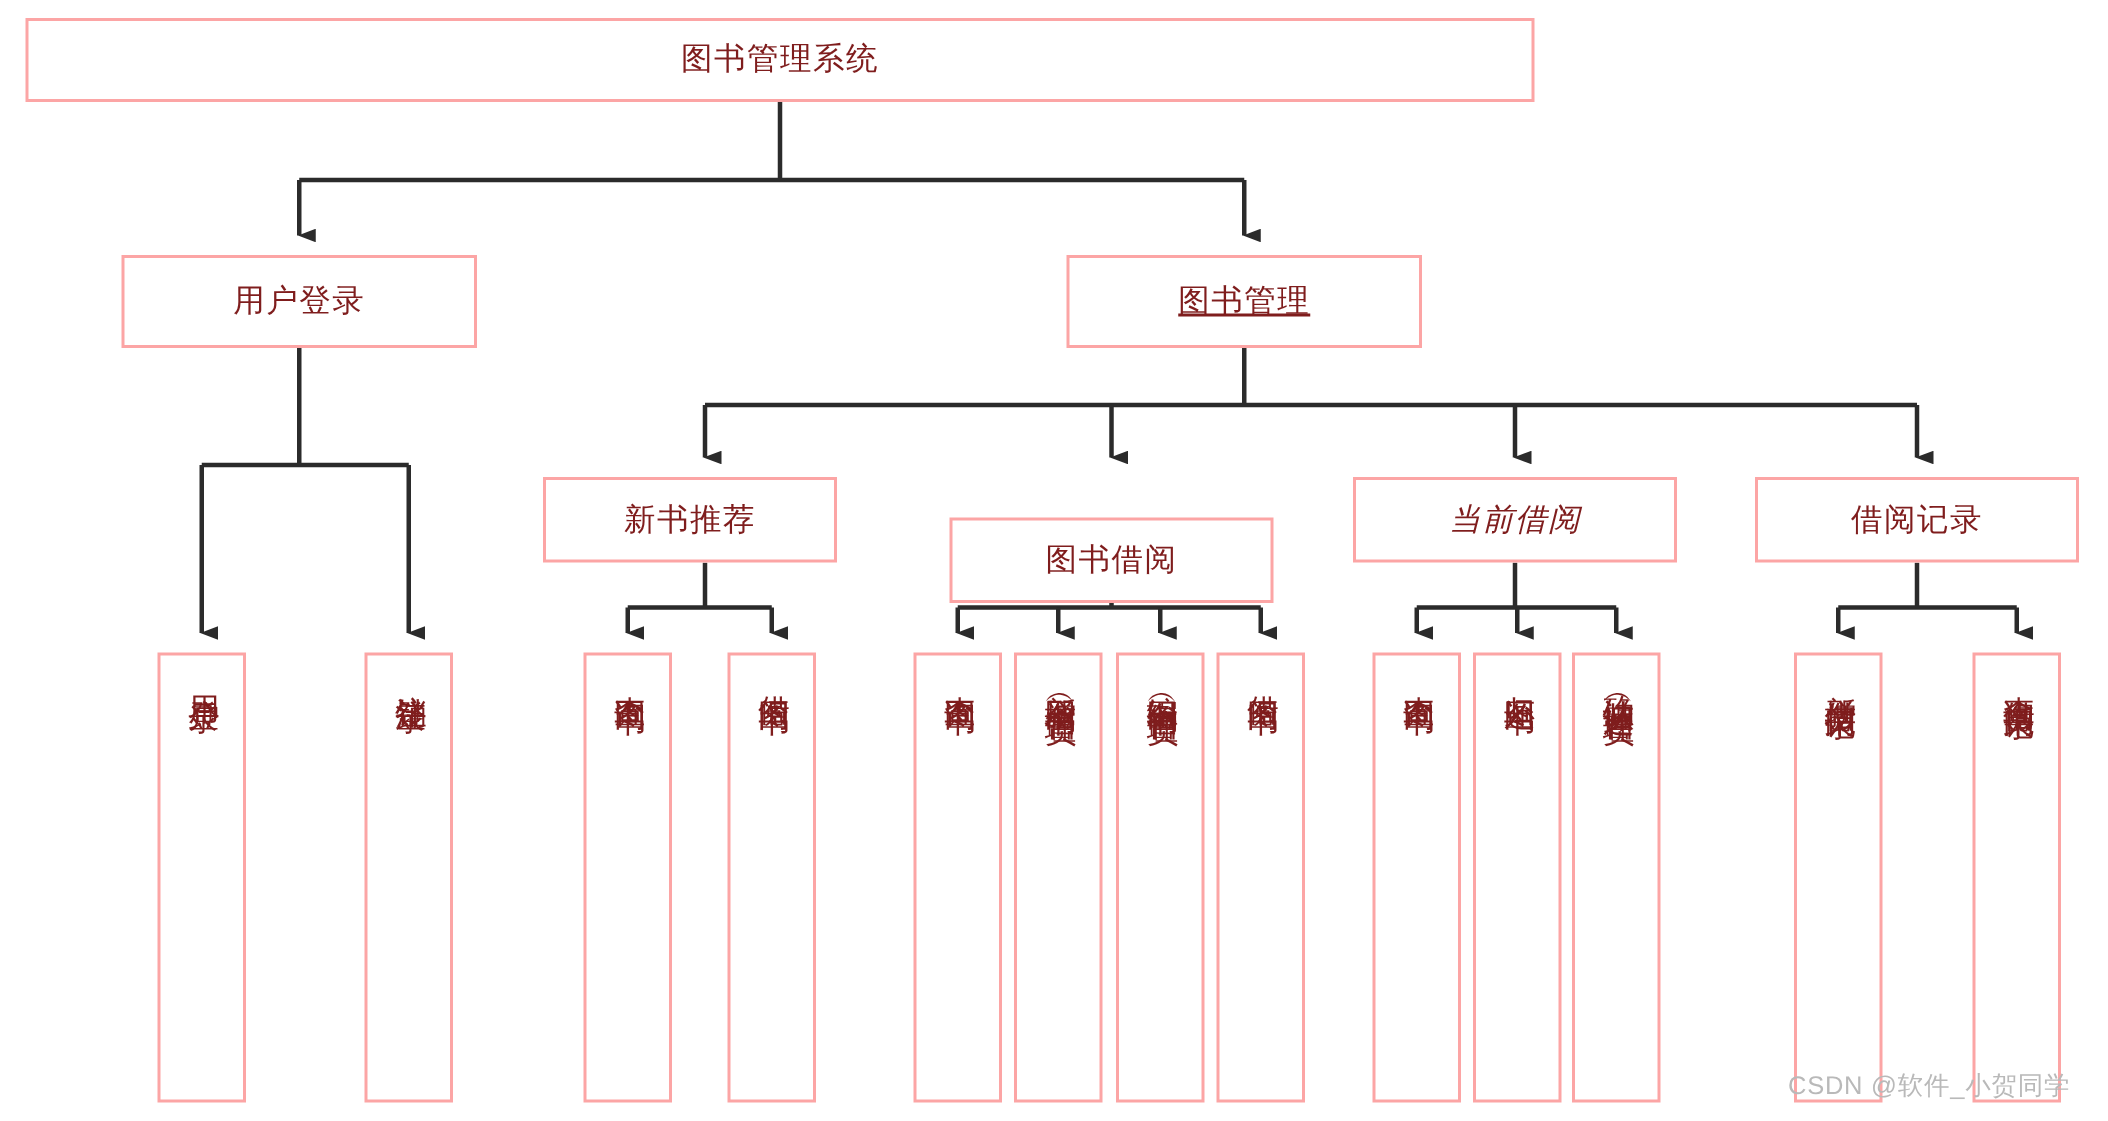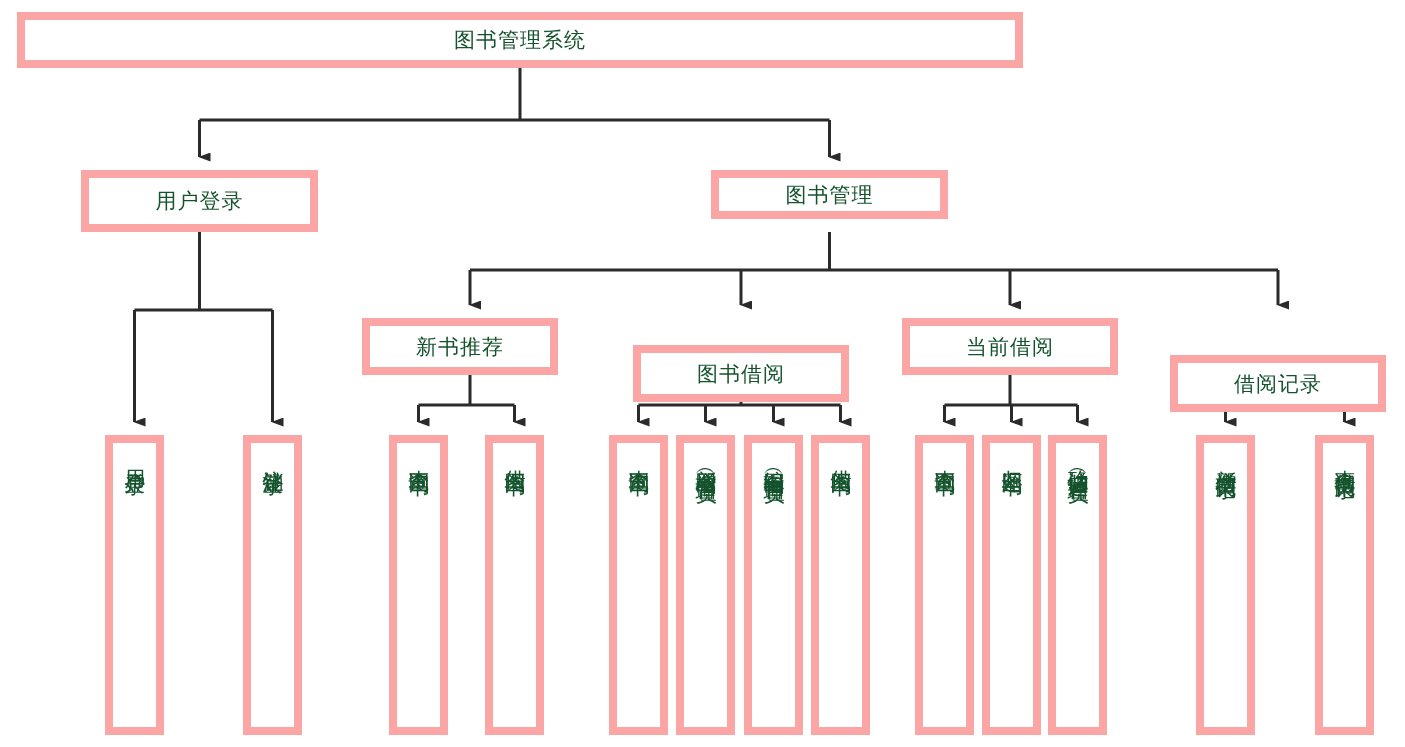--- a/index.html
+++ b/index.html
@@ -21,25 +21,25 @@
     position: absolute;
     left: 0;
     top: 0;
     width: 1405px;
     height: 747px;
   }
   .node {
     position: absolute;
     box-sizing: border-box;
     background: #ffffff;
-    border: 8px solid #fca5a5;
+    border: 2px solid #fca5a5;
     display: flex;
     align-items: center;
     justify-content: center;
-    color: #14532d;
+    color: #7f1d1d;
   }
   .node-h .label {
     font-size: 21px;
     line-height: 1.1;
     letter-spacing: 1px;
     white-space: nowrap;
   }
   .node-v {
     padding-top: 10px;
     padding-bottom: 10px;
@@ -106,33 +106,33 @@
       </g>
   </svg>
 
   <div id="nodes-layer">
       <div class="node node-h" style="left: 17px; top: 12px; width: 1006px; height: 56px;">
         <span class="label">图书管理系统</span>
       </div>
       <div class="node node-h" style="left: 81px; top: 170px; width: 237px; height: 62px;">
         <span class="label">用户登录</span>
       </div>
-      <div class="node node-h" style="left: 711px; top: 170px; width: 237px; height: 49px;">
+      <div class="node node-h" style="left: 711px; top: 170px; width: 237px; height: 62px; text-decoration: underline;">
         <span class="label">图书管理</span>
       </div>
       <div class="node node-h" style="left: 362px; top: 318px; width: 196px; height: 57px;">
         <span class="label">新书推荐</span>
       </div>
       <div class="node node-h" style="left: 633px; top: 318px; width: 216px; height: 57px; margin-top: 27px;">
         <span class="label">图书借阅</span>
       </div>
-      <div class="node node-h" style="left: 902px; top: 318px; width: 216px; height: 57px;">
+      <div class="node node-h" style="left: 902px; top: 318px; width: 216px; height: 57px; font-style: italic;">
         <span class="label">当前借阅</span>
       </div>
-      <div class="node node-h" style="left: 1170px; top: 318px; width: 216px; height: 57px; margin-top: 37px;">
+      <div class="node node-h" style="left: 1170px; top: 318px; width: 216px; height: 57px;">
         <span class="label">借阅记录</span>
       </div>
       <div class="node node-v" style="left: 105px; top: 435px; width: 59px; height: 300px;">
         <span class="label">用户登录</span>
       </div>
       <div class="node node-v" style="left: 243px; top: 435px; width: 59px; height: 300px;">
         <span class="label">注销登录</span>
       </div>
       <div class="node node-v" style="left: 389px; top: 435px; width: 59px; height: 300px;">
         <span class="label">查询图书</span>
@@ -162,13 +162,14 @@
         <span class="label">确认归还（管理员）</span>
       </div>
       <div class="node node-v" style="left: 1196px; top: 435px; width: 59px; height: 300px;">
         <span class="label">新增借阅记录</span>
       </div>
       <div class="node node-v" style="left: 1315px; top: 435px; width: 59px; height: 300px;">
         <span class="label">查询借阅记录</span>
       </div>
     </div>
 
+  <div class="watermark">CSDN @软件_小贺同学</div>
 </div>
 
 </body></html>

